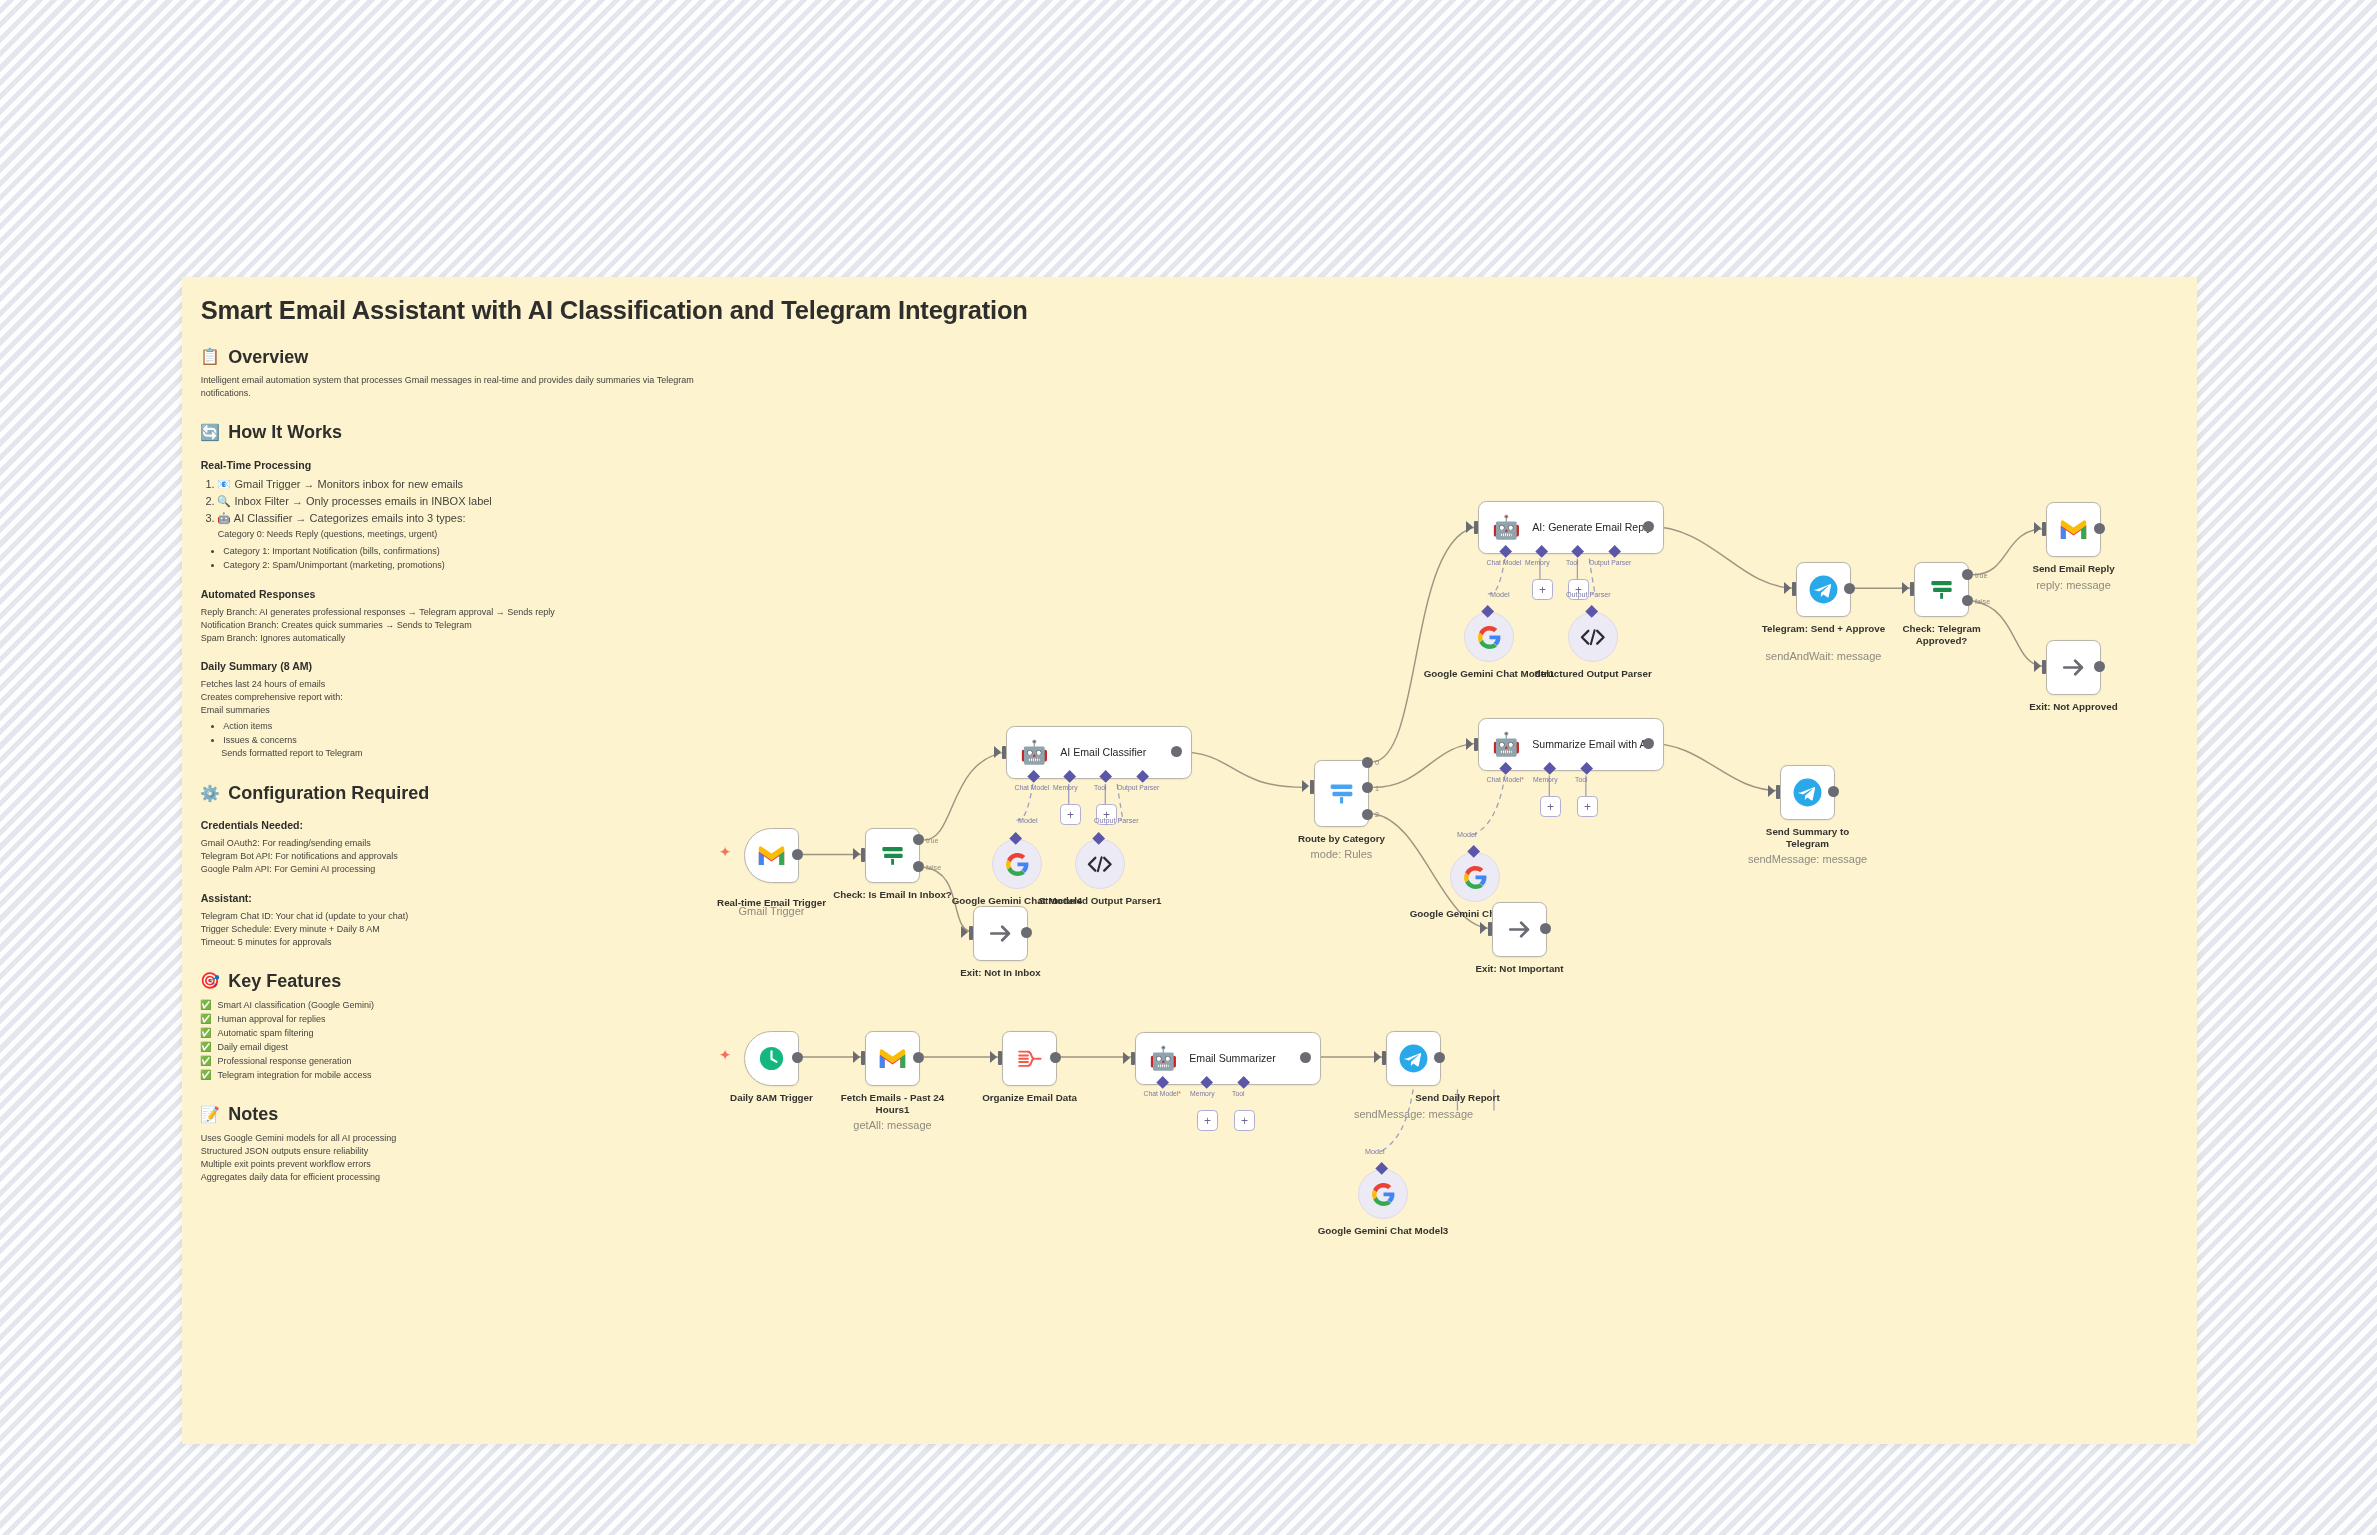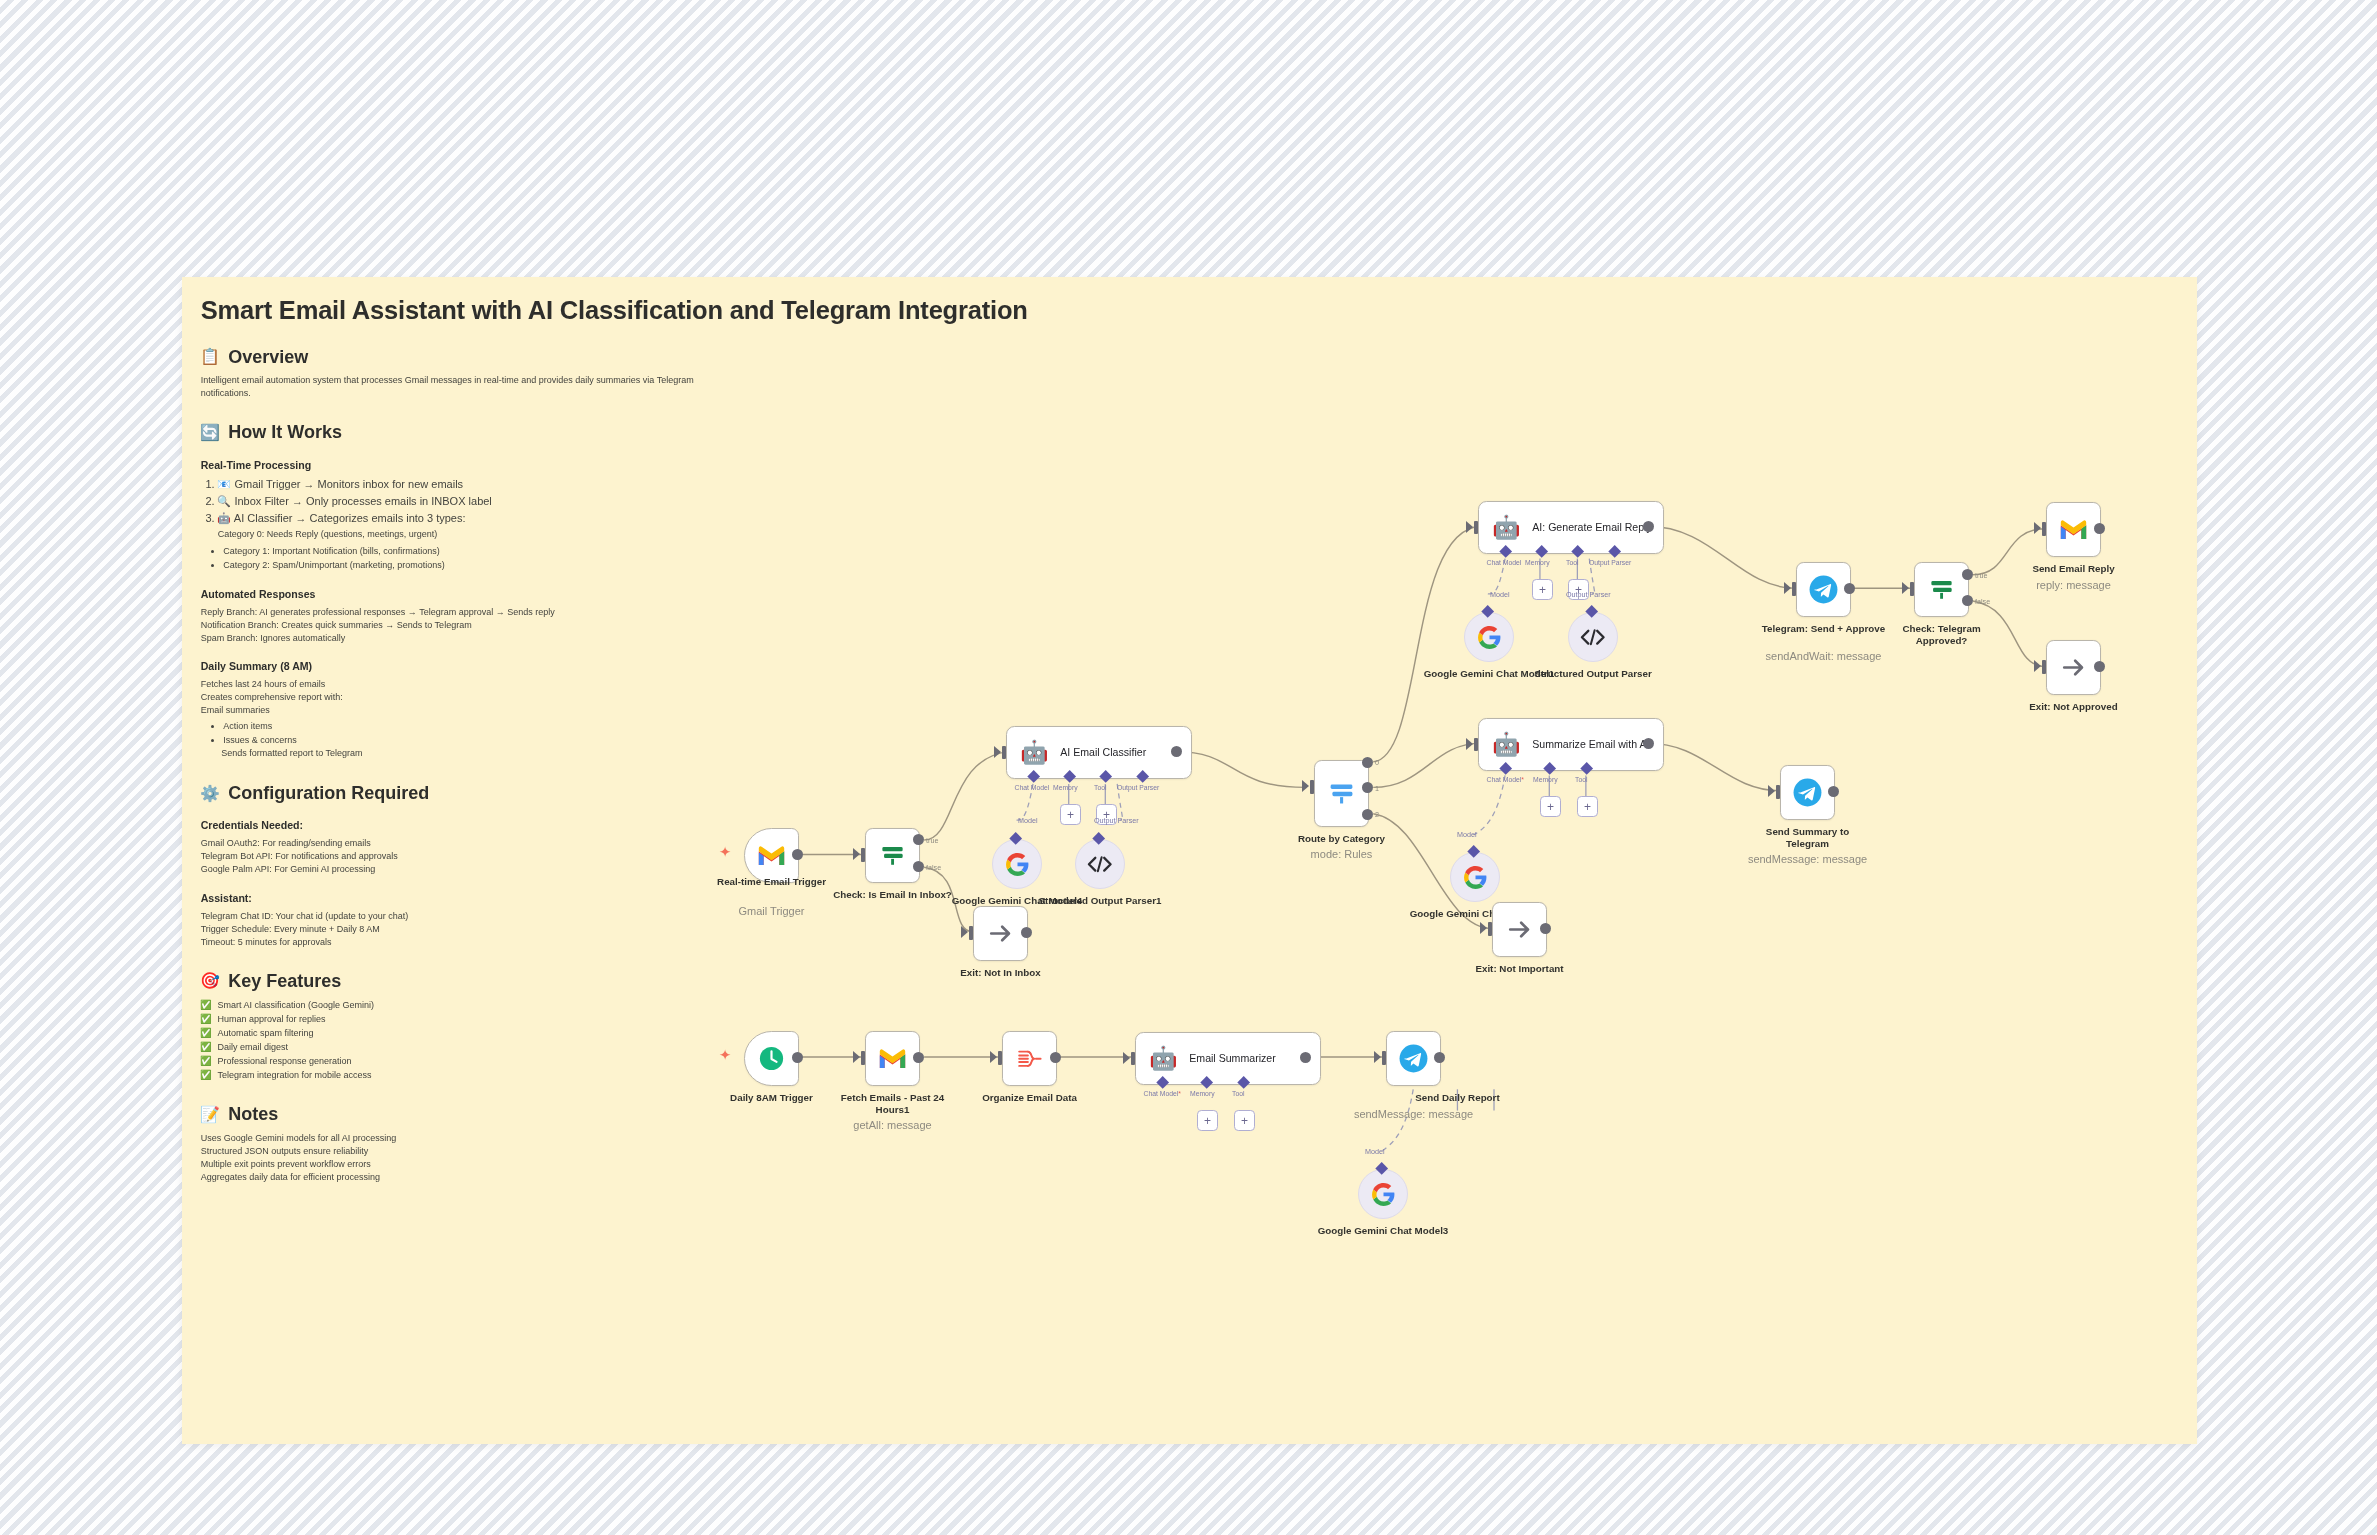--- a/index.html
+++ b/index.html
@@ -244,21 +244,21 @@
       <div class="box trg">
         <svg width="29" height="22" viewBox="0 0 48 36">
             <path d="M3 33V10l21 14L45 10v23H37V18l-13 9-13-9v15z" fill="#ea4335"></path>
             <path d="M3 33h8V18l-8-6z" fill="#4285f4"></path>
             <path d="M37 33h8V10l-8 6z" fill="#34a853"></path>
             <path d="M3 10l8 6 13 9 13-9 8-6V5a3 3 0 0 0-4.6-2.5L24 14 7.6 2.5A3 3 0 0 0 3 5z" fill="#fbbc05"></path>
             <path d="M3 10V5a3 3 0 0 1 4.6-2.5L24 14 11 23 3 17z" fill="#c5221f" opacity=".0"></path>
           </svg>
       </div>
       <div class="port" style="left:48px;top:21px;"></div>
-      <div class="caption" style="top:48px;">Real-time Email Trigger</div>
+      <div class="caption" style="top:69px;">Real-time Email Trigger</div>
       <div class="subcap" style="top:77px;">Gmail Trigger</div>
     </div>
 
     <div class="node" style="left:683px;top:551px;">
       <div class="inbar" style="left:-4.3px;top:20.4px;"></div>
       <div class="inport" style="left:-12px;top:20.4px;"></div>
       <div class="box sq">
         <svg width="27" height="27" viewBox="0 0 32 32">
             <rect x="4" y="6" width="24" height="5" rx="1.6" fill="#1b8a4b"></rect>
             <rect x="6" y="14" width="22" height="5" rx="1.6" fill="#1b8a4b"></rect>

